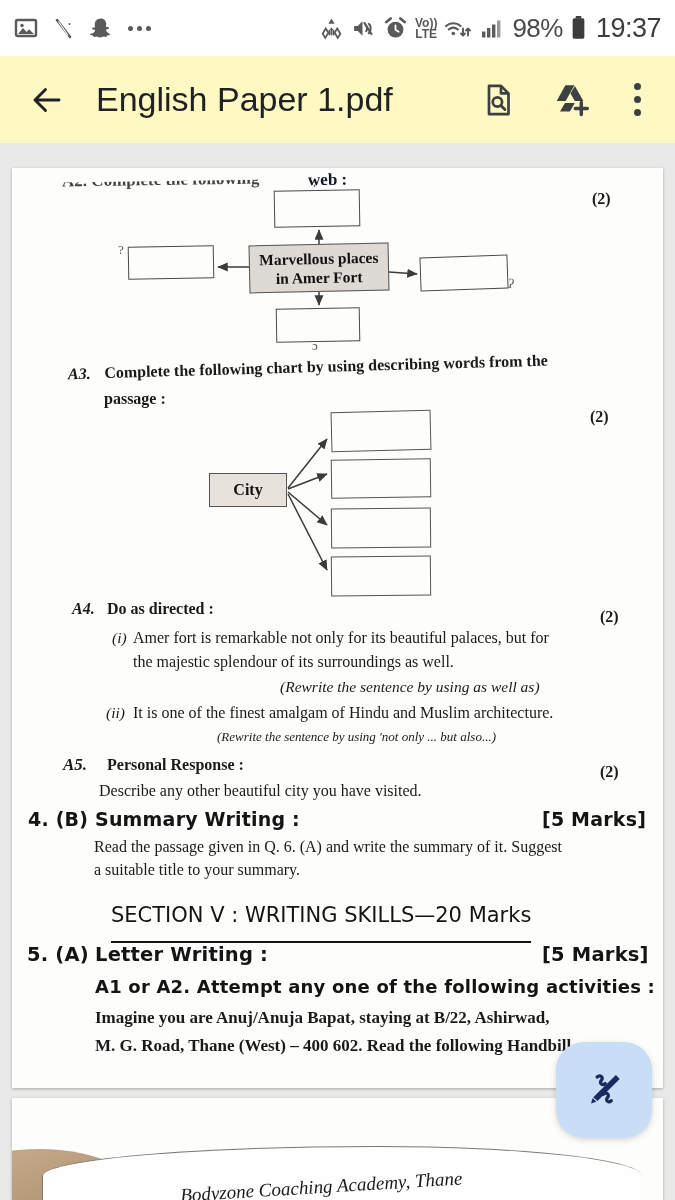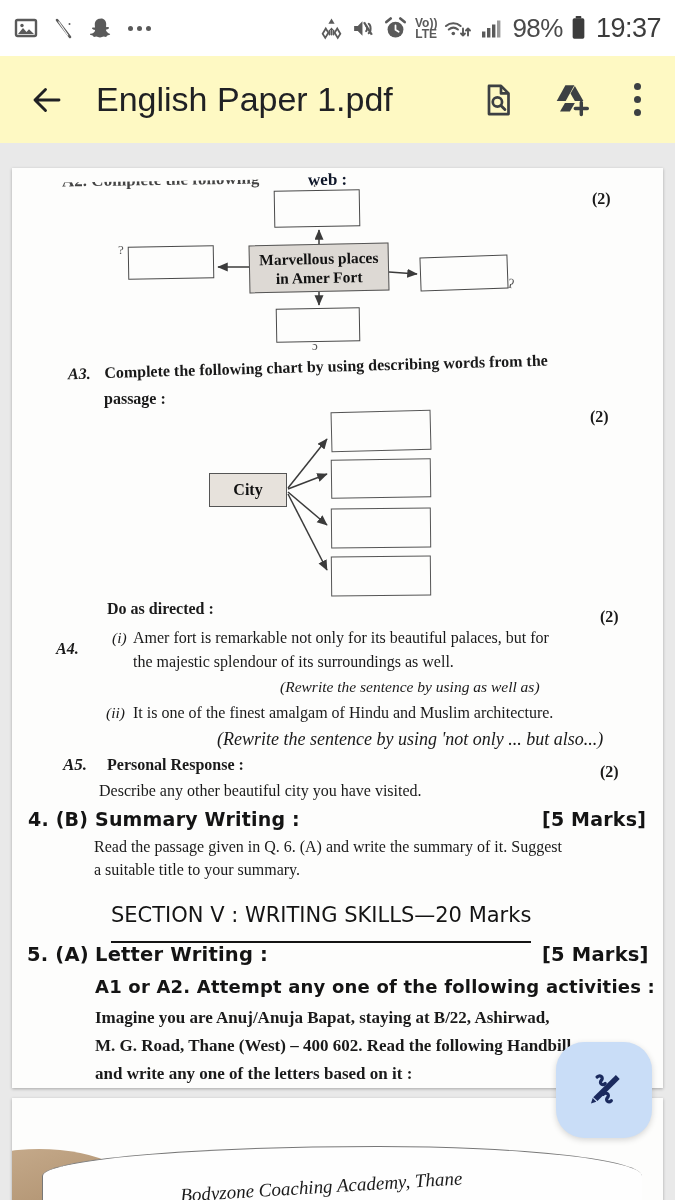--- a/index.html
+++ b/index.html
@@ -345,53 +345,52 @@
               <path d="M0,0 L7,3 L0,6 z" fill="#3b3b3b"></path>
             </marker>
           </defs>
           <line x1="276" y1="320" x2="315" y2="271" stroke="#3b3b3b" stroke-width="1.5" marker-end="url(#ah2)"></line>
           <line x1="276" y1="321" x2="315" y2="306" stroke="#3b3b3b" stroke-width="1.5" marker-end="url(#ah2)"></line>
           <line x1="276" y1="324" x2="315" y2="357" stroke="#3b3b3b" stroke-width="1.5" marker-end="url(#ah2)"></line>
           <line x1="276" y1="326" x2="315" y2="402" stroke="#3b3b3b" stroke-width="1.5" marker-end="url(#ah2)"></line>
         </svg>
       </div>
 
-      <div class="ln bold ital" style="top:432px; left:44px; font-size:16px;margin-top:40px;">A4.</div>
+      <div class="ln bold ital" style="top:432px; left:60px; font-size:16px;">A4.</div>
       <div class="ln bold" style="top:432px; left:95px; font-size:16px;">Do as directed :</div>
       <div class="marks" style="top:440px; left:588px;">(2)</div>
 
       <div class="ln ital" style="top:461px; left:100px; font-size:15.5px;">(i)</div>
       <div class="ln" style="top:461px; left:121px; font-size:16px;">Amer fort is remarkable not only for its beautiful palaces, but for</div>
       <div class="ln ital" style="top:510px; left:268px; font-size:15.5px;">(Rewrite the sentence by using as well as)</div>
       <div class="ln" style="top:485px; left:121px; font-size:16px;">the majestic splendour of its surroundings as well.</div>
 
       <div class="ln ital" style="top:536px; left:94px; font-size:15.5px;">(ii)</div>
       <div class="ln" style="top:536px; left:121px; font-size:16px;">It is one of the finest amalgam of Hindu and Muslim architecture.</div>
-      <div class="ln ital" style="top:561px; left:205px; font-size:18px;">(Rewrite the sentence by using 'not only ... but also...)</div>
+      <div class="ln ital" style="top:561px; left:205px; font-size:13px;">(Rewrite the sentence by using 'not only ... but also...)</div>
 
       <div class="ln bold ital" style="top:587px; left:51px; font-size:17px;text-align:right;">A5.</div>
       <div class="ln bold" style="top:588px; left:95px; font-size:16px;">Personal Response :</div>
       <div class="marks" style="top:595px; left:588px;">(2)</div>
       <div class="ln" style="top:614px; left:87px; font-size:16px;">Describe any other beautiful city you have visited.</div>
 
       <div class="hdg" style="top:640px; left:16px; font-size:19px;">4. (B)</div>
       <div class="hdg" style="top:640px; left:83px; font-size:19px;">Summary  Writing :</div>
       <div class="hdg" style="top:640px; left:530px; font-size:19px;">[5 Marks]</div>
       <div class="ln" style="top:670px; left:82px; font-size:16px;">Read the passage given in Q. 6. (A) and write the summary of it. Suggest</div>
       <div class="ln" style="top:693px; left:82px; font-size:16px;">a suitable title to your summary.</div>
 
       <div class="section-hdg" style="top:735px; left:99px; font-size:21px;">SECTION  V : WRITING  SKILLS—20  Marks</div>
 
       <div class="hdg" style="top:775px; left:15px; font-size:19.5px;">5. (A)</div>
       <div class="hdg" style="top:775px; left:83px; font-size:19.5px;">Letter  Writing :</div>
       <div class="hdg" style="top:775px; left:530px; font-size:19.5px;">[5 Marks]</div>
       <div class="hdg" style="top:808px; left:83px; font-size:18px;">A1  or  A2.  Attempt  any  one  of  the  following  activities :</div>
       <div class="ln bold" style="top:840px; left:83px; font-size:17px;">Imagine  you  are  Anuj/Anuja  Bapat,  staying  at  B/22,  Ashirwad,</div>
       <div class="ln bold" style="top:868px; left:83px; font-size:17px;">M. G. Road,  Thane  (West) – 400  602.  Read  the  following  Handbill</div>
-      <div class="ln bold" style="top:896px; left:83px; font-size:17px;">and write any one of the letters based on it :</div>
     </div>
   </div>
 
   <div class="page page-2">
     <div class="doc">
       <div class="hb-bg"></div>
       <div class="handbill-paper"></div>
       <div class="hb-t1">Bodyzone Coaching Academy, Thane</div>
 
     </div>

